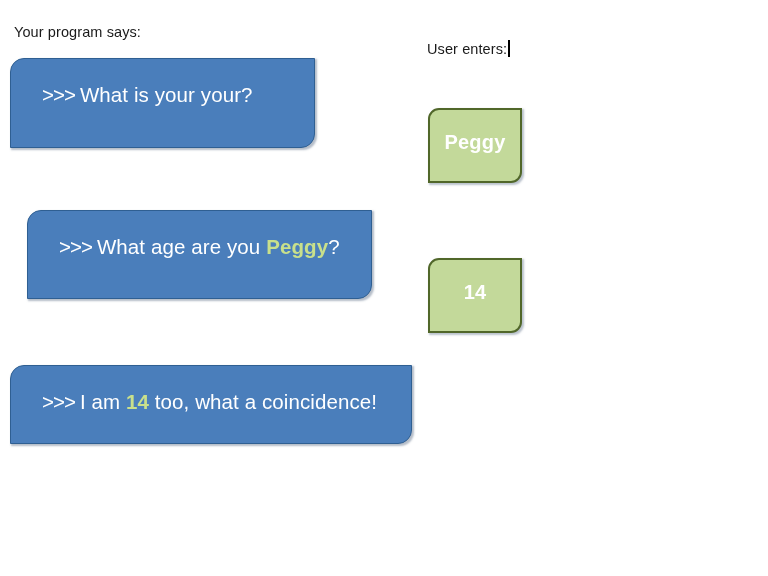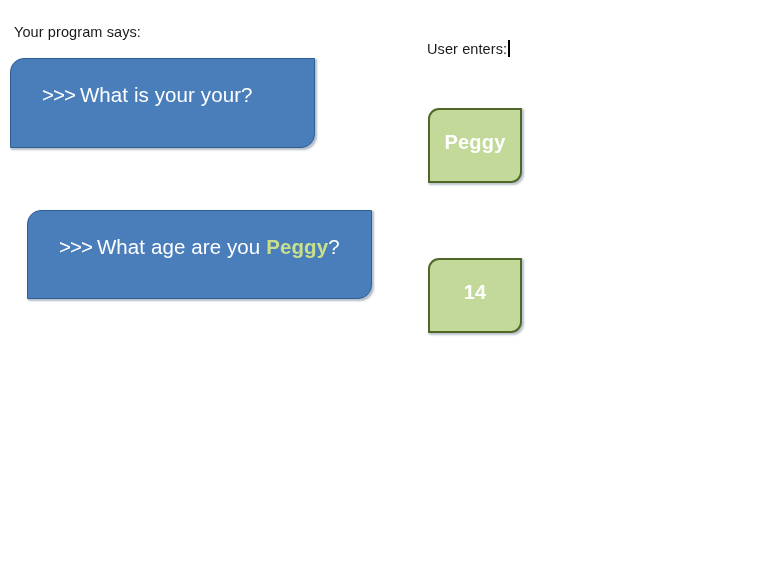--- a/index.html
+++ b/index.html
@@ -122,14 +122,19 @@
   <div class="bubble" id="bubble-2">
     <div class="bubble-text">
       <span class="chev">&gt;&gt;&gt;</span><span>What age are you </span><span class="hl">Peggy</span><span>?</span>
     </div>
   </div>
 
   <div class="inputbox" id="inputbox-2">
     <div class="inputbox-text">14</div>
   </div>
 
+  <div class="bubble" id="bubble-3">
+    <div class="bubble-text">
+      <span class="chev">&gt;&gt;&gt;</span><span>I am </span><span class="hl">14</span><span> too, what a coincidence!</span>
+    </div>
+  </div>
 
 </div>
 
 </body></html>

